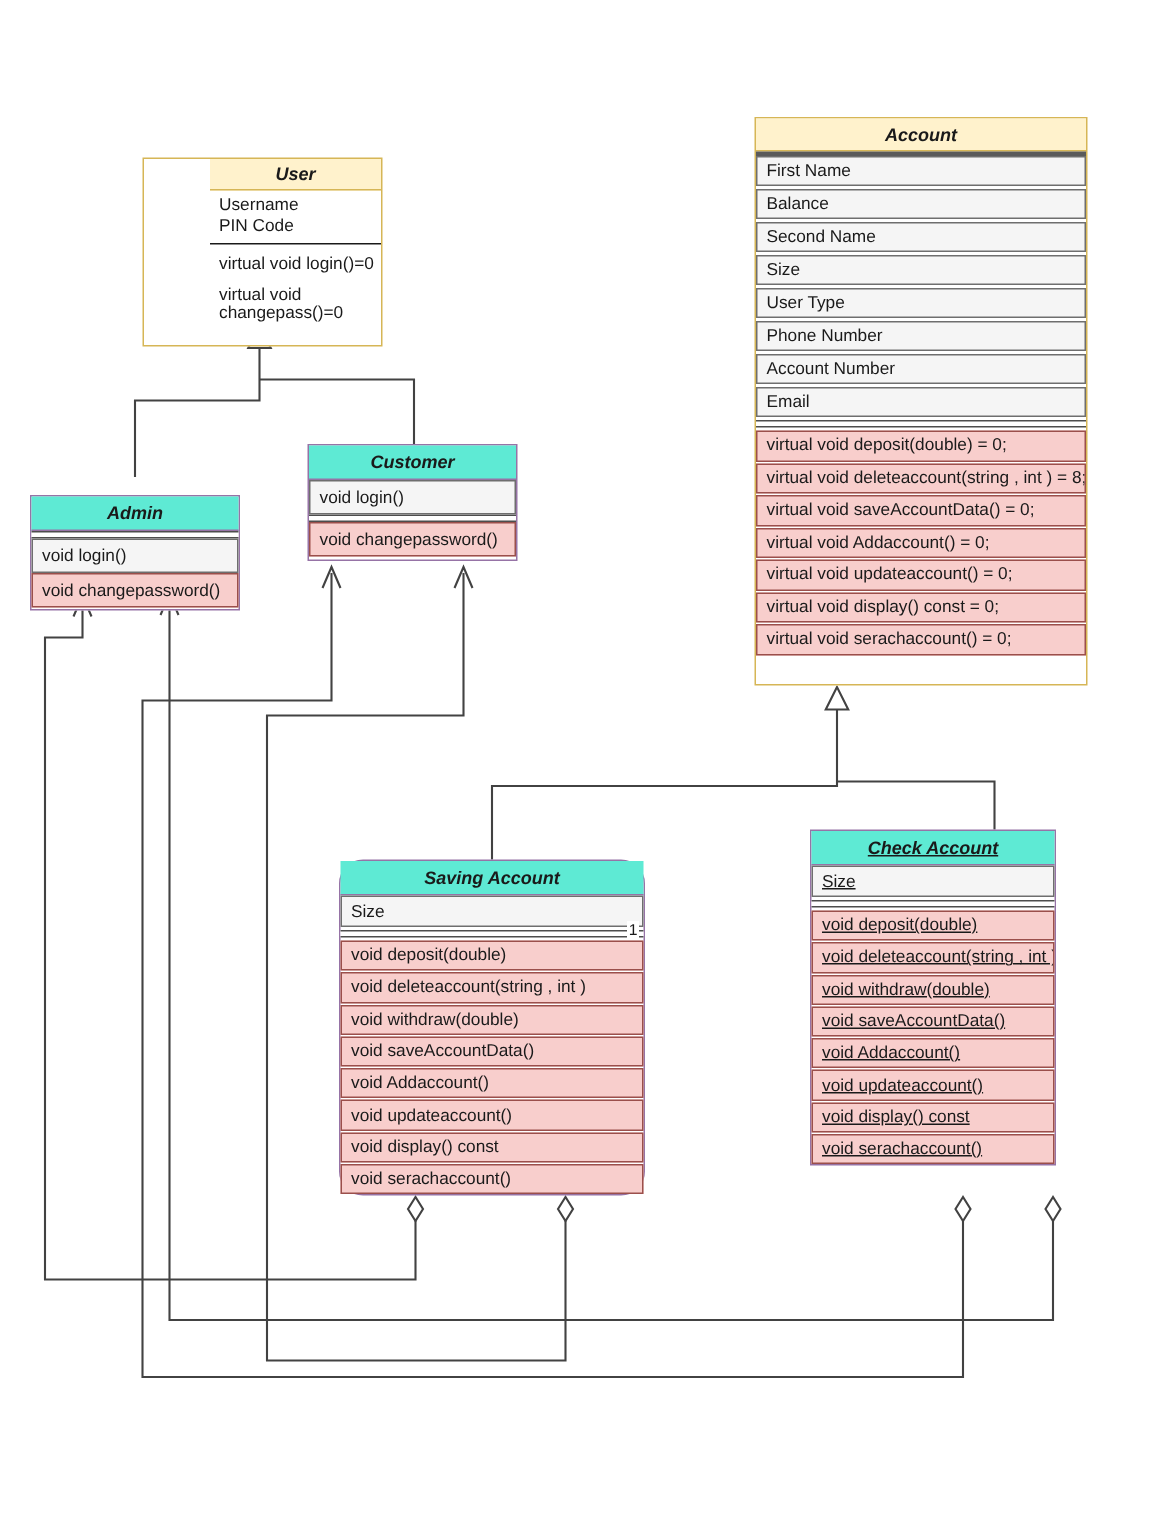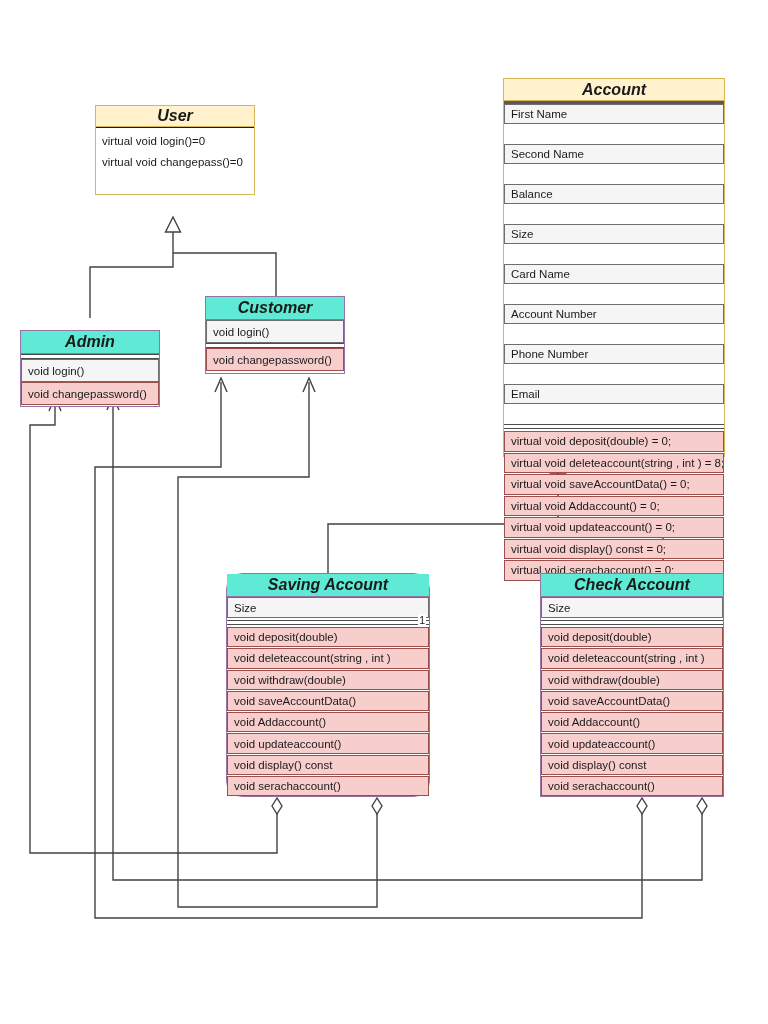--- a/index.html
+++ b/index.html
@@ -2,36 +2,36 @@
 <html><head>
 <meta charset="utf-8">
 <style>
   html,body{margin:0;padding:0;background:#fff;}
   #canvas{position:relative;width:768px;height:1024px;background:#ffffff;overflow:hidden;
           font-family:"Liberation Sans","DejaVu Sans",sans-serif;color:#1a1a1a;}
   svg.wires{position:absolute;left:0;top:0;z-index:1;}
   .uml-box{position:absolute;z-index:2;box-sizing:border-box;background:#fff;}
   .b-yellow{border:1px solid #D6B656;}
   .b-purple{border:1px solid #9673A6;}
-  .hdr{font-weight:bold;font-style:italic;font-size:16px;text-align:center;
+  .hdr{font-weight:bold;font-style:italic;font-size:12px;text-align:center;
        display:flex;align-items:center;justify-content:center;box-sizing:border-box;}
   .hdr-yellow{background:#FFF2CC;border-bottom:1px solid #D6B656;}
   .hdr-purple{background:#5eead4;border-bottom:1px solid #9673A6;}
   .row{box-sizing:border-box;font-size:11.5px;display:flex;align-items:center;
        padding-left:6px;white-space:nowrap;overflow:hidden;}
   .gray{background:#F5F5F5;border:1px solid #6e6e6e;}
   .pink{background:#F8CECC;border:1px solid #9b4f4b;}
   .sep2{box-sizing:border-box;height:5px;border-top:1.6px solid #4d4d4d;border-bottom:1.6px solid #4d4d4d;
         background:#fff;position:relative;}
   .sep1{box-sizing:border-box;height:3px;background:#5a5a5a;}
   .freeline{font-size:11.5px;padding-left:6px;}
   .divider{border-top:1.6px solid #1a1a1a;}
   .mult{position:absolute;right:3px;top:-7px;font-size:10.5px;background:#fff;padding:0 1px;line-height:12px;}
   
-  .h20{height:20px;margin-bottom:20px;}
+  .h20{height:20px;margin-bottom:2px;}
   .h205{height:20.5px;margin-bottom:1px;}
   .h203{height:20.3px;margin-bottom:1px;}
   .h21{height:21px;}
   .h23{height:23px;}
 </style>
 </head>
 <body>
 
 <div id="canvas">
 
@@ -66,39 +66,43 @@
       <polygon points="173,217 165.5,232 180.5,232"></polygon>
       <polygon points="558,458 550.5,473 565.5,473"></polygon>
 
       <polygon points="277,798 272,806 277,814 282,806"></polygon>
       <polygon points="377,798 372,806 377,814 382,806"></polygon>
       <polygon points="642,798 637,806 642,814 647,806"></polygon>
       <polygon points="702,798 697,806 702,814 707,806"></polygon>
     </g>
   </svg>
 
-  <div class="uml-box b-yellow" style="left:95px;top:105px;width:160px;height:90px;">
+  <div class="uml-box b-yellow" style="left:95px;top:105px;width:160px;height:126px;padding-left:44px;">
     <div class="hdr hdr-yellow h21">User</div>
+    <div style="padding:4px 0 5px 0;">
+      <div class="freeline">Username</div>
+      <div class="freeline" style="padding-top:2px;">PIN Code</div>
+    </div>
     <div class="divider"></div>
     <div style="padding:7px 0 0 0;">
       <div class="freeline">virtual void login()=0</div>
       <div class="freeline" style="padding-top:9px;">virtual void changepass()=0</div>
     </div>
   </div>
 
   <div class="uml-box b-yellow" style="left:503px;top:78px;width:222px;height:379px;">
     <div class="hdr hdr-yellow" style="height:22px;">Account</div>
     <div class="sep1"></div>
     <div class="row gray h20">First Name</div>
+    <div class="row gray h20">Balance</div>
     <div class="row gray h20">Second Name</div>
-    <div class="row gray h20">Balance</div>
     <div class="row gray h20">Size</div>
-    <div class="row gray h20">Card Name</div>
+    <div class="row gray h20">User Type</div>
+    <div class="row gray h20">Phone Number</div>
     <div class="row gray h20">Account Number</div>
-    <div class="row gray h20">Phone Number</div>
     <div class="row gray h20">Email</div>
     <div class="sep2" style="margin-bottom:2px;"></div>
     <div class="row pink h205">virtual void deposit(double) = 0;</div>
     <div class="row pink h205">virtual void deleteaccount(string , int ) = 8;</div>
     <div class="row pink h205">virtual void saveAccountData() = 0;</div>
     <div class="row pink h205">virtual void Addaccount() = 0;</div>
     <div class="row pink h205">virtual void updateaccount() = 0;</div>
     <div class="row pink h205">virtual void display() const = 0;</div>
     <div class="row pink h205">virtual void serachaccount() = 0;</div>
   </div>
@@ -126,21 +130,21 @@
     <div class="row pink h203">void deposit(double)</div>
     <div class="row pink h203">void deleteaccount(string , int )</div>
     <div class="row pink h203">void withdraw(double)</div>
     <div class="row pink h203">void saveAccountData()</div>
     <div class="row pink h203">void Addaccount()</div>
     <div class="row pink h203">void updateaccount()</div>
     <div class="row pink h203">void display() const</div>
     <div class="row pink h203">void serachaccount()</div>
   </div>
 
-  <div class="uml-box b-purple" style="left:540px;top:573px;width:184px;height:224px;">
+  <div class="uml-box b-purple" style="left:540px;top:553px;width:164px;height:224px;text-decoration:underline;">
     <div class="hdr hdr-purple h23">Check Account</div>
     <div class="row gray h21">Size</div>
     <div class="sep2" style="margin-top:2px;margin-bottom:2px;"></div>
     <div class="row pink h203">void deposit(double)</div>
     <div class="row pink h203">void deleteaccount(string , int )</div>
     <div class="row pink h203">void withdraw(double)</div>
     <div class="row pink h203">void saveAccountData()</div>
     <div class="row pink h203">void Addaccount()</div>
     <div class="row pink h203">void updateaccount()</div>
     <div class="row pink h203">void display() const</div>

